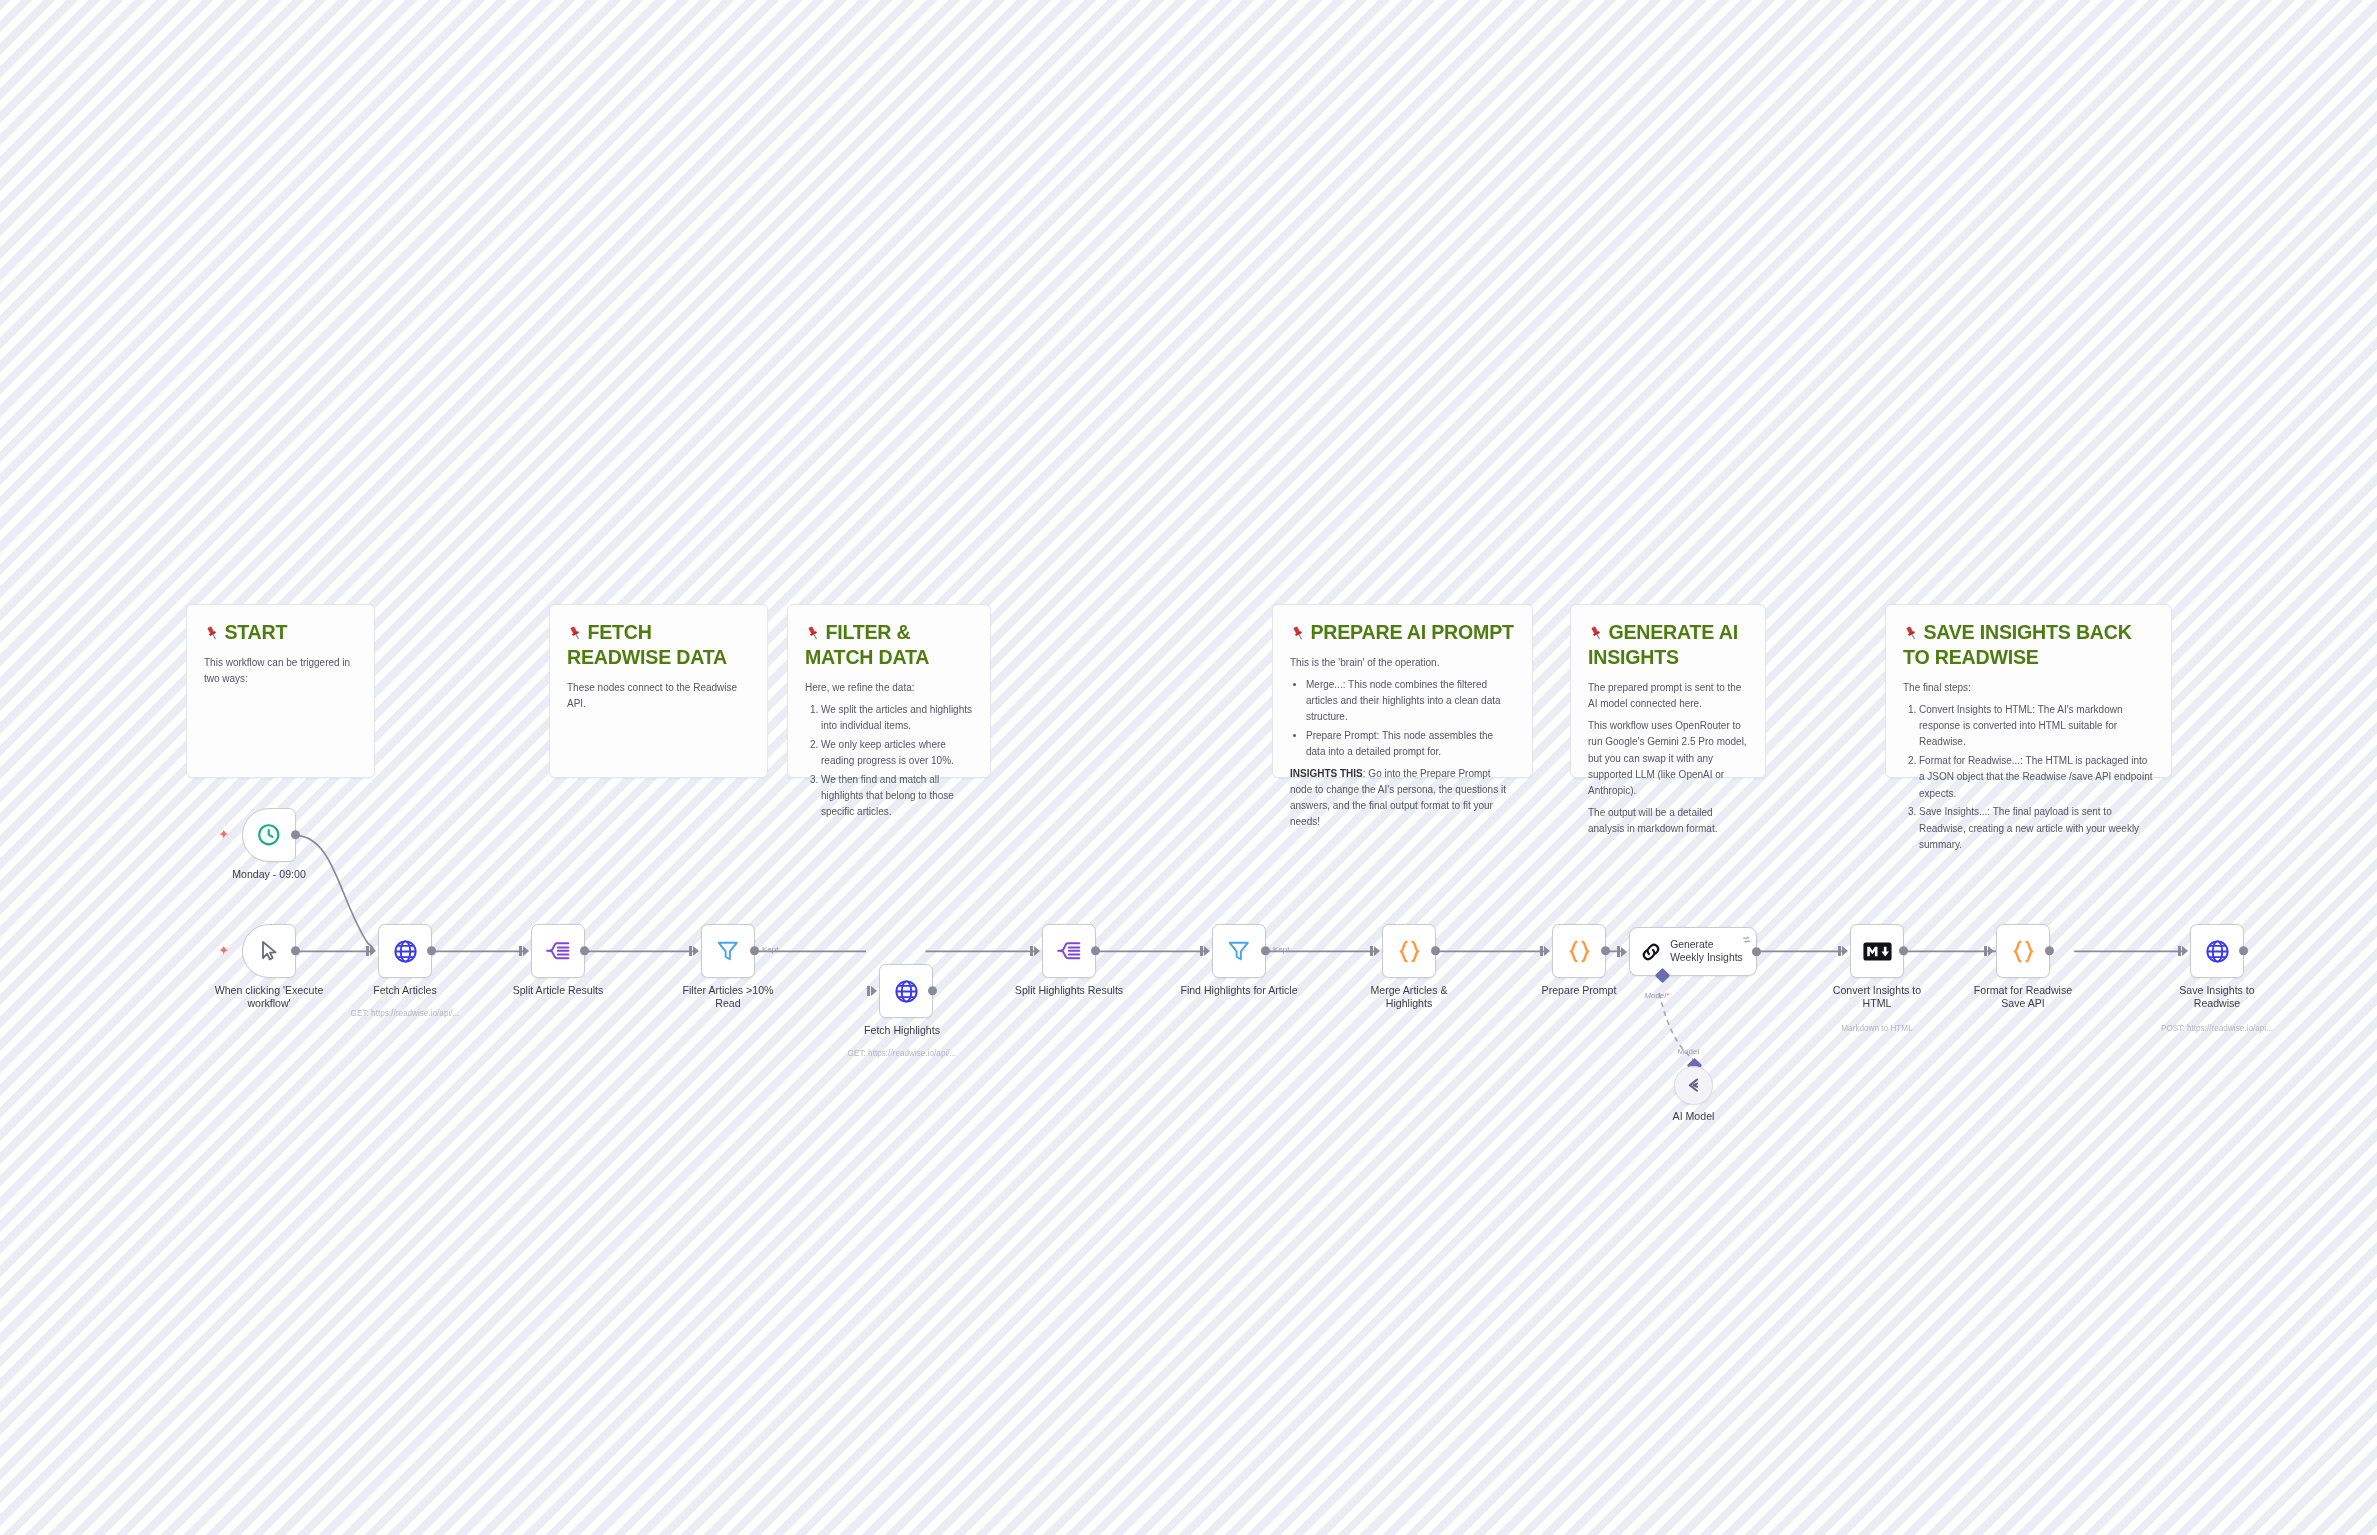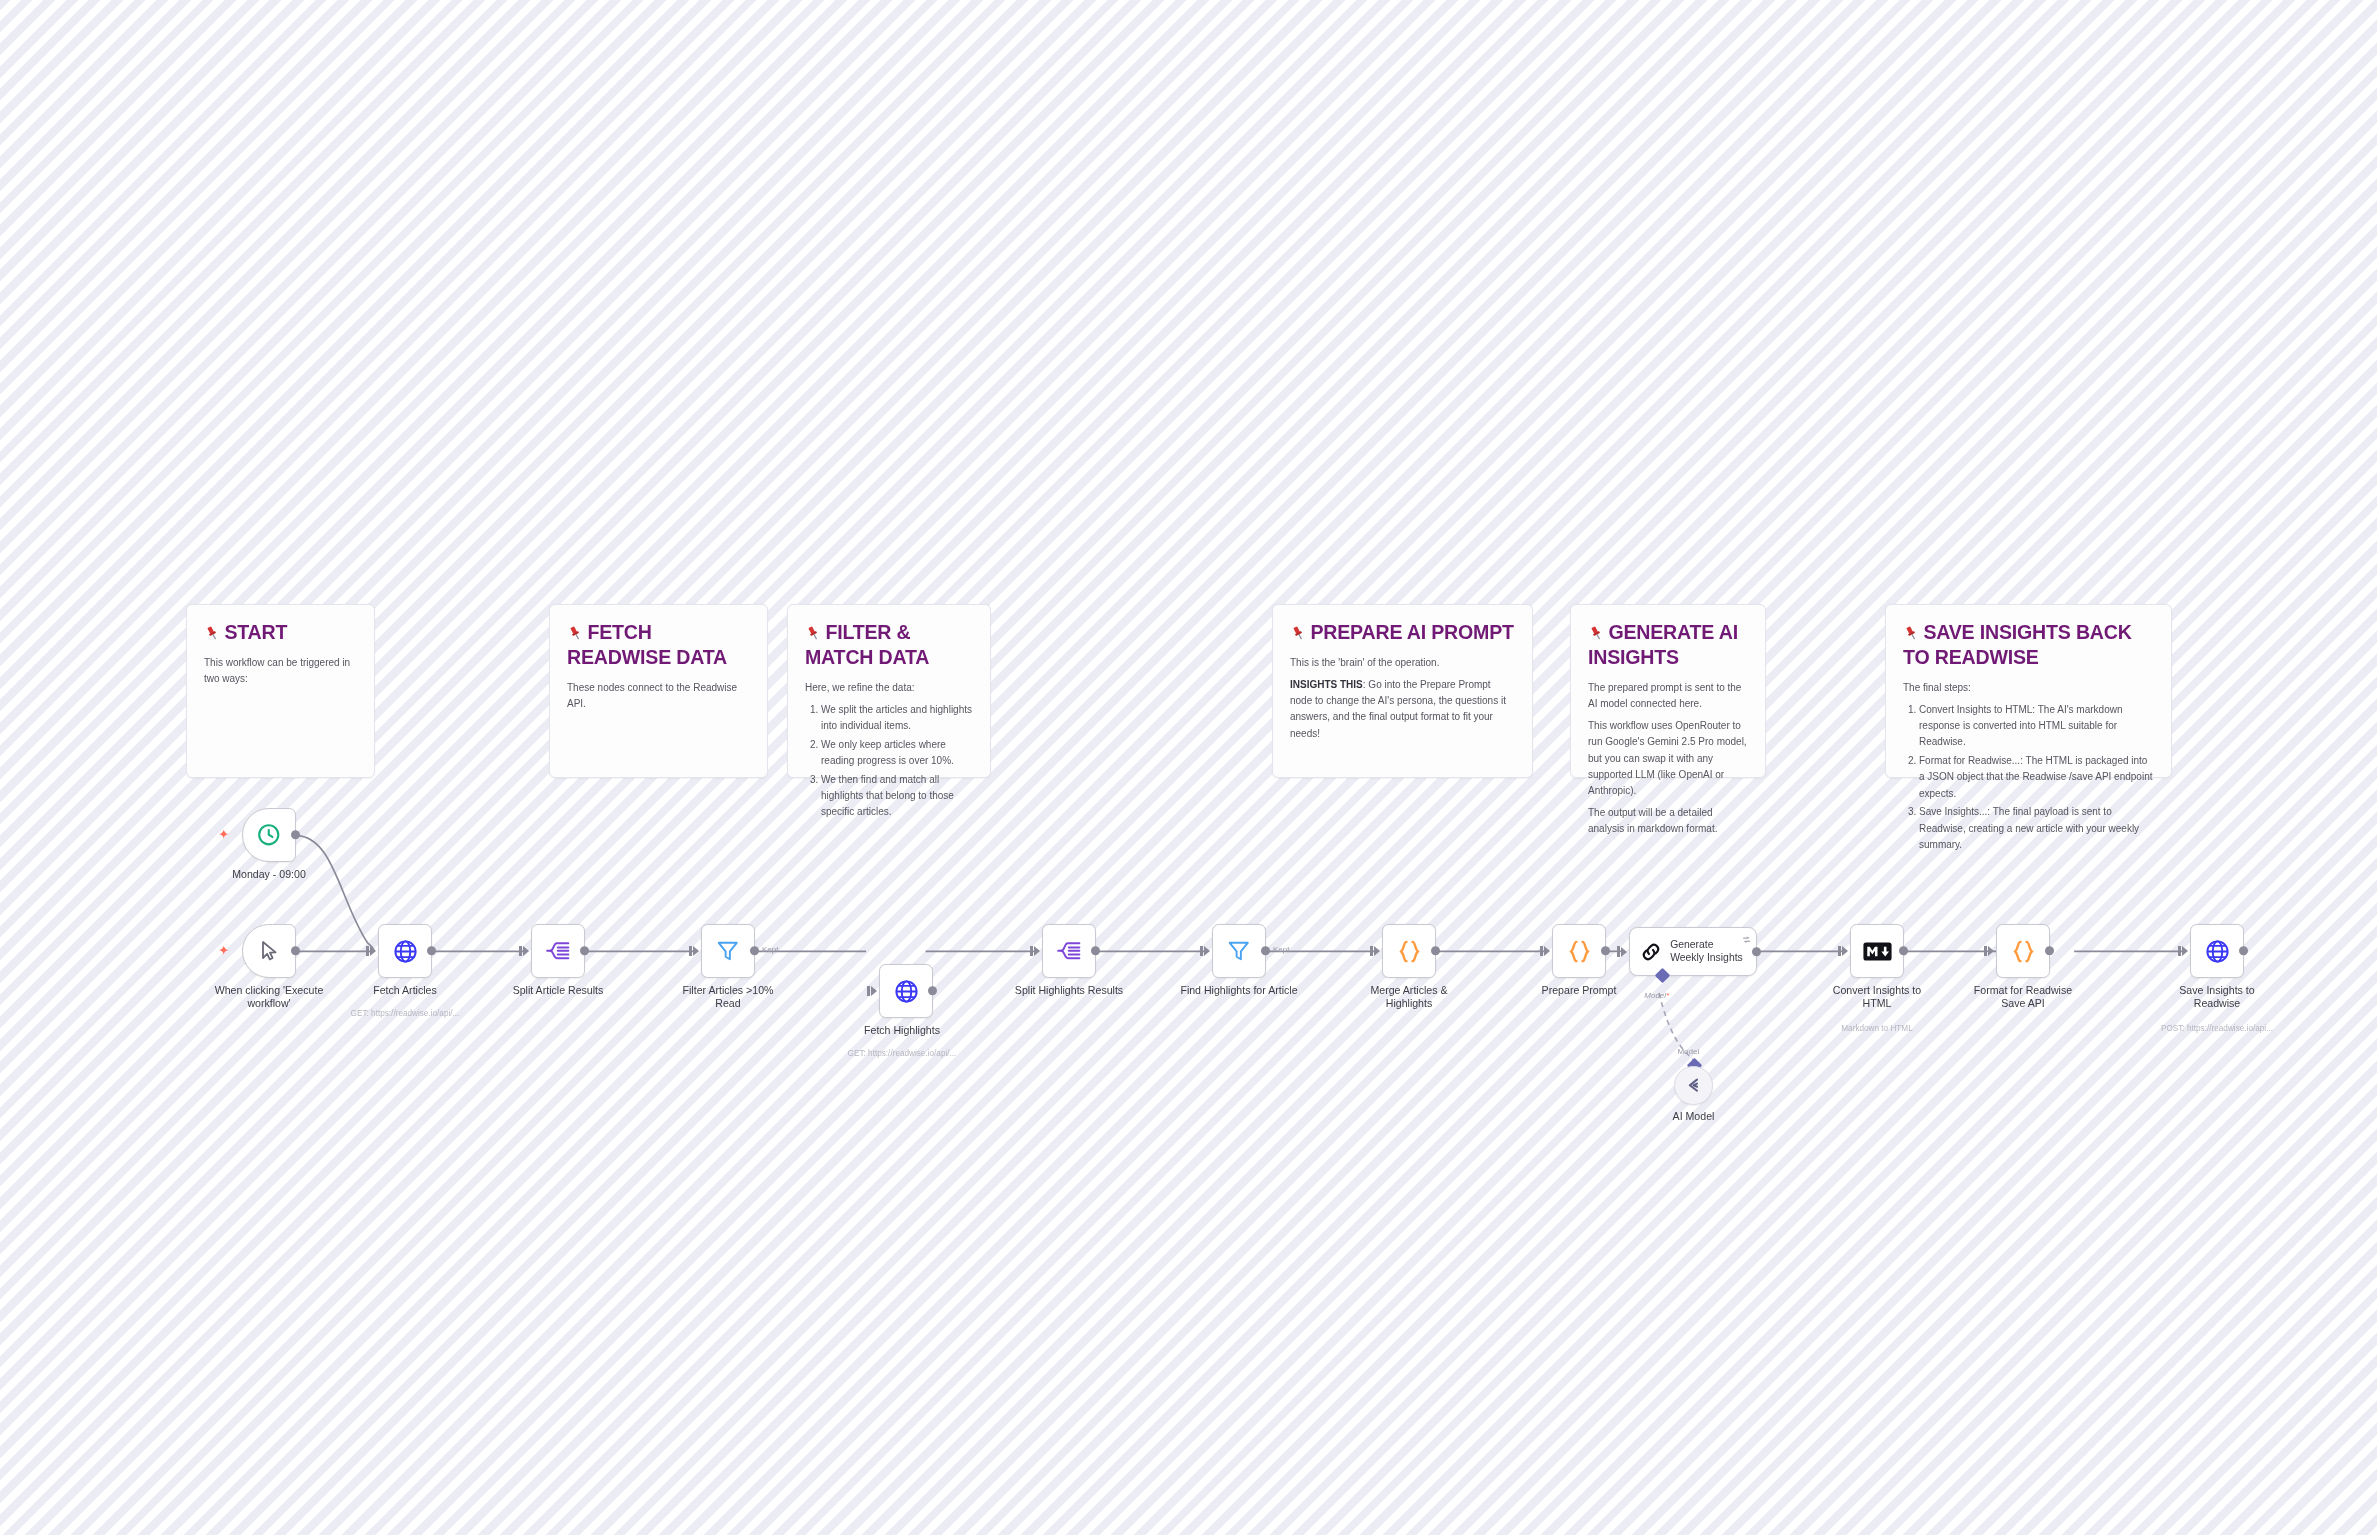--- a/index.html
+++ b/index.html
@@ -31,21 +31,21 @@
     background: #fdfdfd;
     border: 0.9px solid #e4e4ec;
     border-radius: 6px;
     box-sizing: border-box;
     padding: 15.3px 17px 17px 17px;
     box-shadow: 0 0.9px 1.7px rgba(30,30,60,.05);
   }
   .sticky-title {
     font-size: 19.6px;
     font-weight: bold;
-    color: #701a75;
+    color: #4d7c0f;
     line-height: 1.28;
     margin: 0 0 9.4px 0;
     letter-spacing: -0.2px;
   }
   .pin-icon {
     display: inline-block;
     width: 17px;
     height: 17px;
     position: relative;
     top: 2.6px;
@@ -319,20 +319,24 @@
             <g transform="rotate(-28 12 12)">
               <rect x="9" y="2" width="6" height="9" rx="1.2" fill="#d63333"></rect>
               <rect x="7" y="10.5" width="10" height="3" rx="1.2" fill="#b82727"></rect>
               <rect x="11.2" y="13" width="1.6" height="8" fill="#8a8a95"></rect>
             </g>
           </svg>
       </span><span>PREPARE AI PROMPT</span>
     </div>
     <div class="sticky-body">
       <p>This is the 'brain' of the operation.</p>
+      <ul>
+        <li>Merge...: This node combines the filtered articles and their highlights into a clean data structure.</li>
+        <li>Prepare Prompt: This node assembles the data into a detailed prompt for.</li>
+      </ul>
       <p><span class="strong">INSIGHTS THIS</span><span>: Go into the Prepare Prompt node to change the AI's persona, the questions it answers, and the final output format to fit your needs!</span></p>
     </div>
   </div>
 
   <div class="sticky" style="left:1570px; top:604px; width:196px; height:174px;">
     <div class="sticky-title">
       <span class="pin-icon">
         <svg viewBox="0 0 24 24">
             <g transform="rotate(-28 12 12)">
               <rect x="9" y="2" width="6" height="9" rx="1.2" fill="#d63333"></rect>

